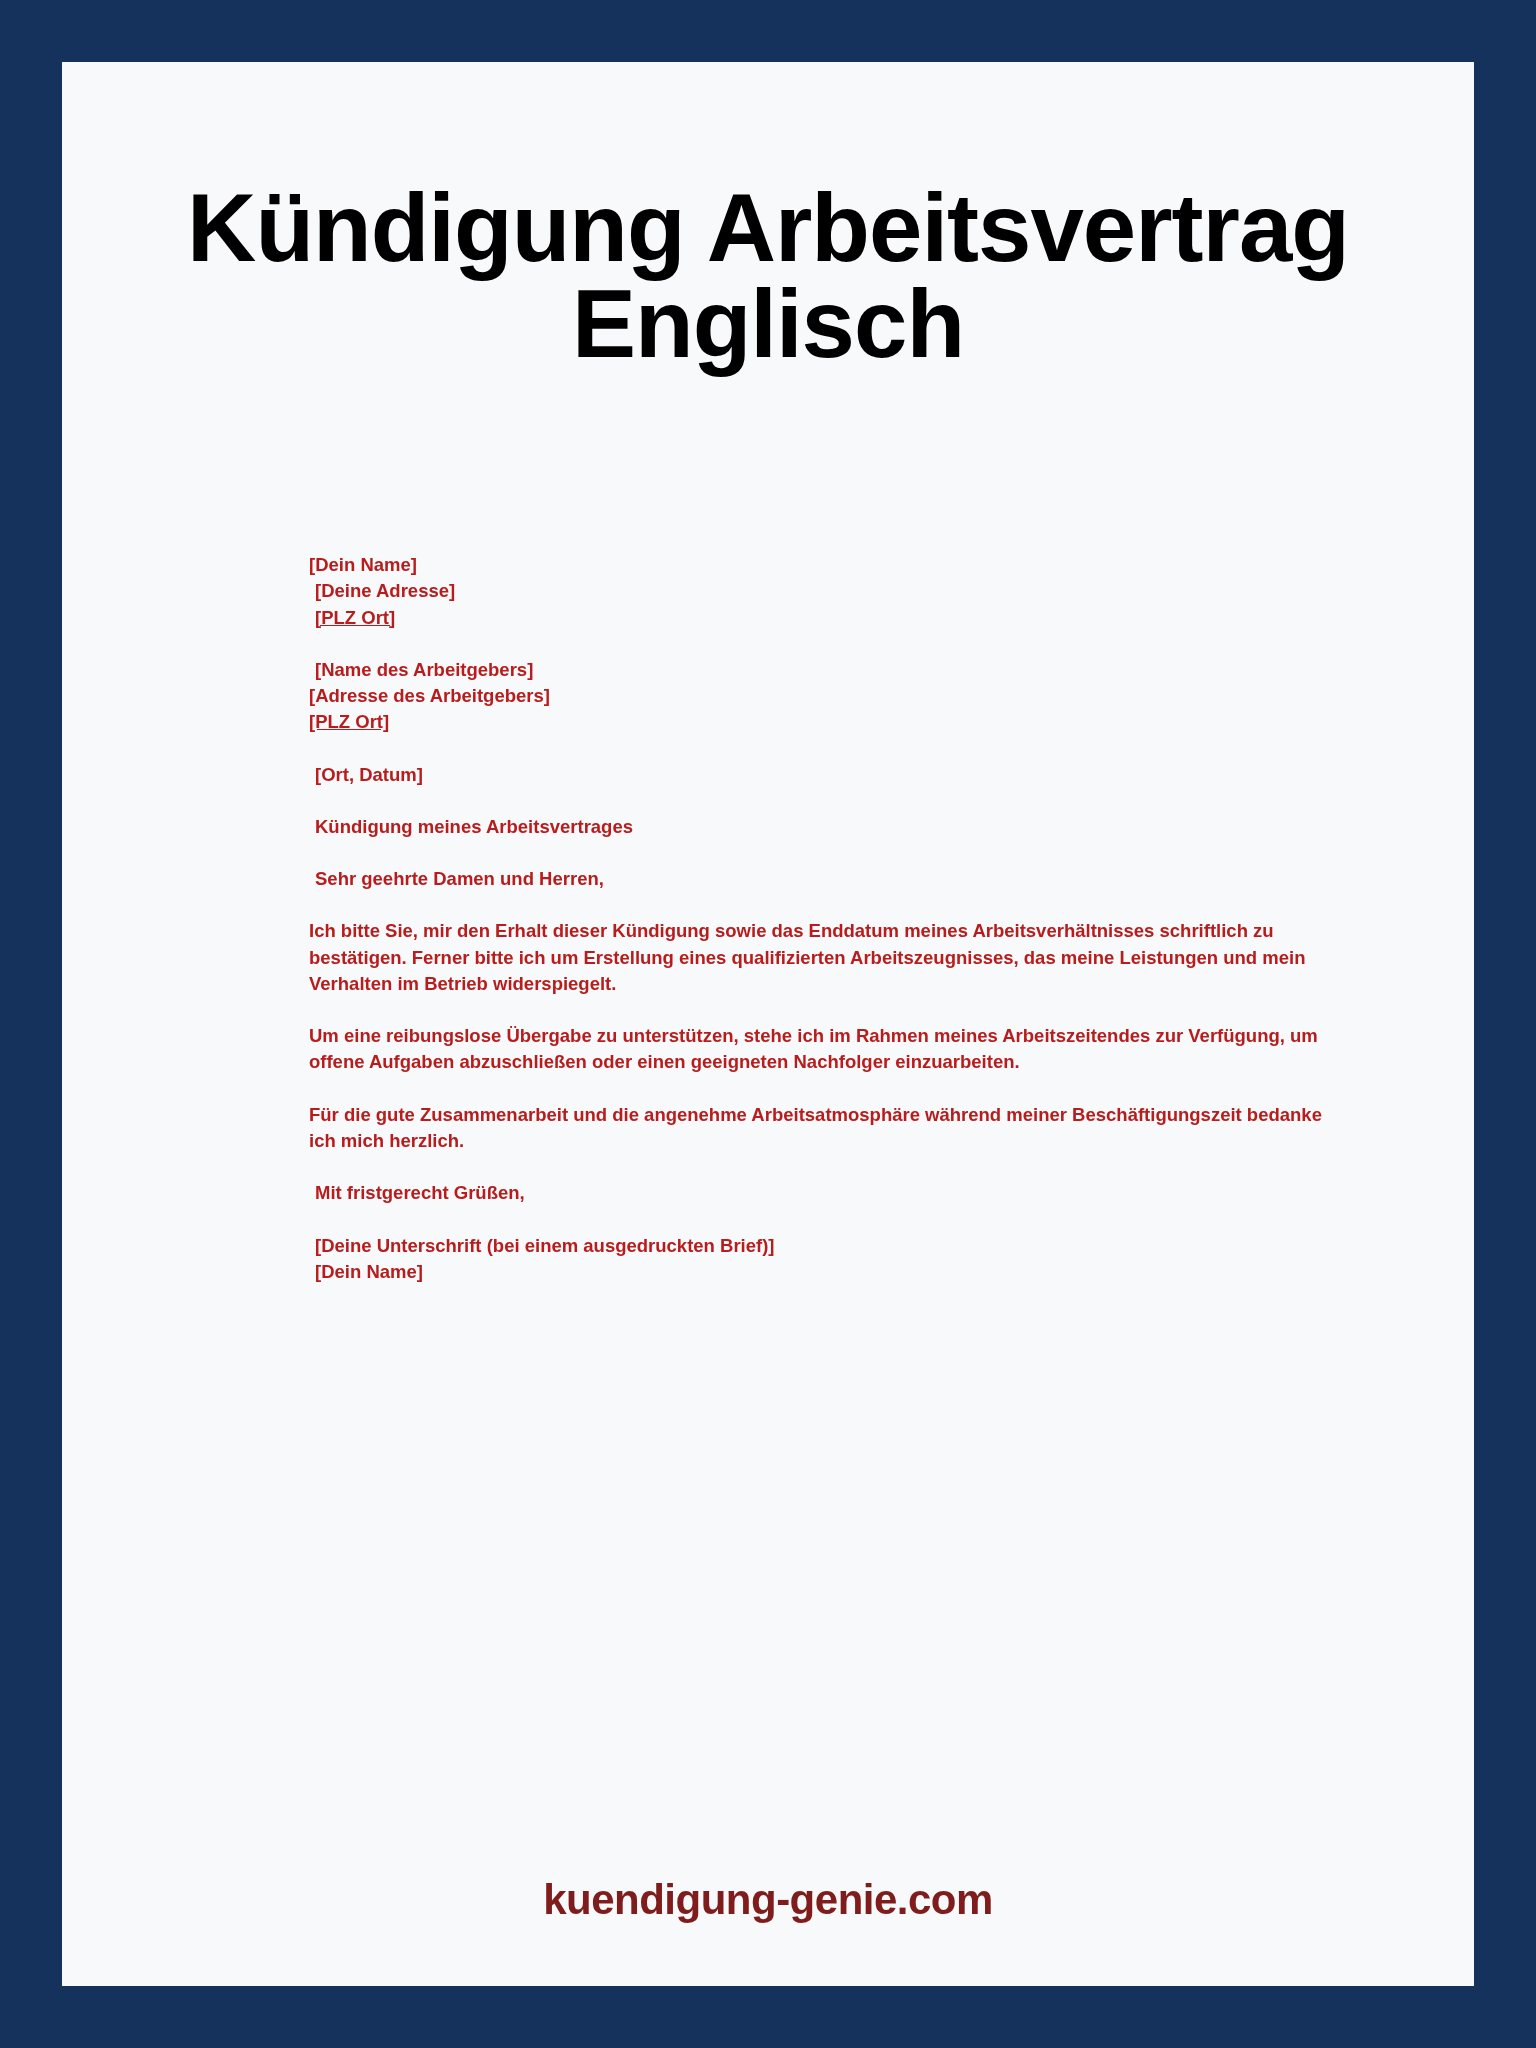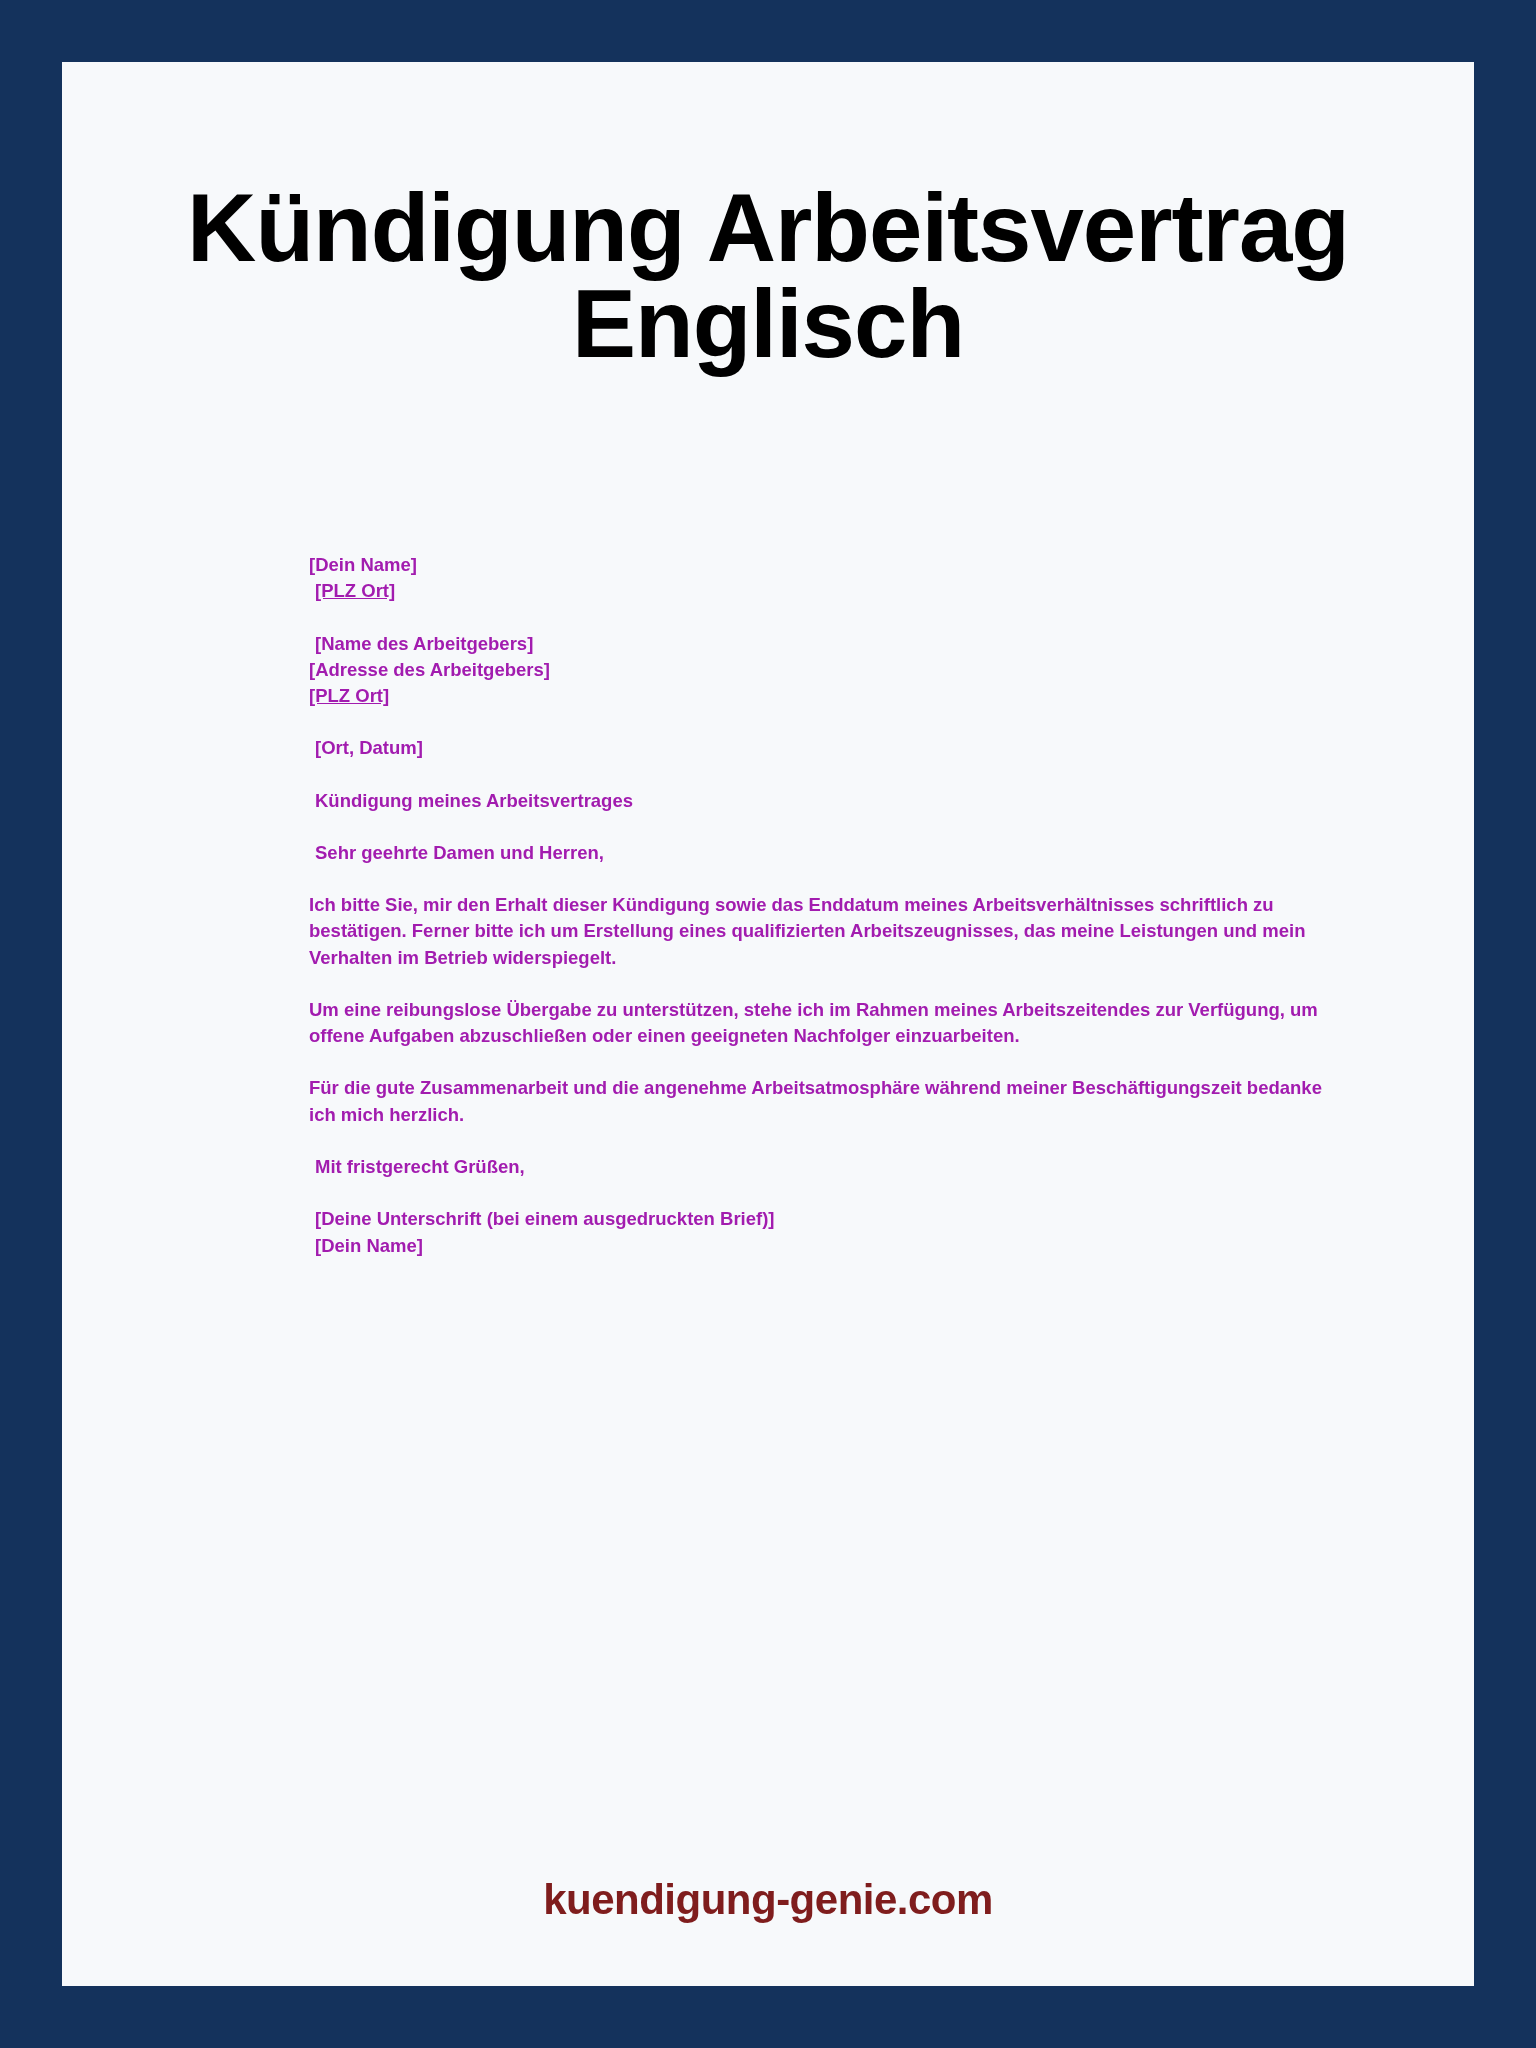--- a/index.html
+++ b/index.html
@@ -45,21 +45,21 @@
     position: absolute;
     left: 247px;
     top: 490px;
     width: 1030px;
   }
   .letter-body p {
     margin: 0 0 26px 0;
     font-size: 18.5px;
     line-height: 1.42;
     font-weight: 700;
-    color: #a21caf;
+    color: #b91c1c;
   }
   .letter-body p.block-tight {
     margin-bottom: 0;
   }
   .letter-body p.block-gap {
     margin-bottom: 26px;
     text-decoration: underline;
   }
   .indent-1 { padding-left: 0px; }
   .indent-2 { padding-left: 6px; }
@@ -79,20 +79,21 @@
 <body>
 
 <div class="page-frame">
   <div class="sheet">
 
     <h1 class="doc-title">Kündigung Arbeitsvertrag Englisch</h1>
 
     <div class="letter-body">
 
       <p class="block-tight indent-1">[Dein Name]</p>
+      <p class="block-tight indent-2">[Deine Adresse]</p>
       <p class="block-gap indent-2">[PLZ Ort]</p>
 
       <p class="block-tight indent-2">[Name des Arbeitgebers]</p>
       <p class="block-tight indent-1">[Adresse des Arbeitgebers]</p>
       <p class="block-gap indent-1">[PLZ Ort]</p>
 
       <p class="indent-2">[Ort, Datum]</p>
 
       <p class="indent-2">Kündigung meines Arbeitsvertrages</p>
 

